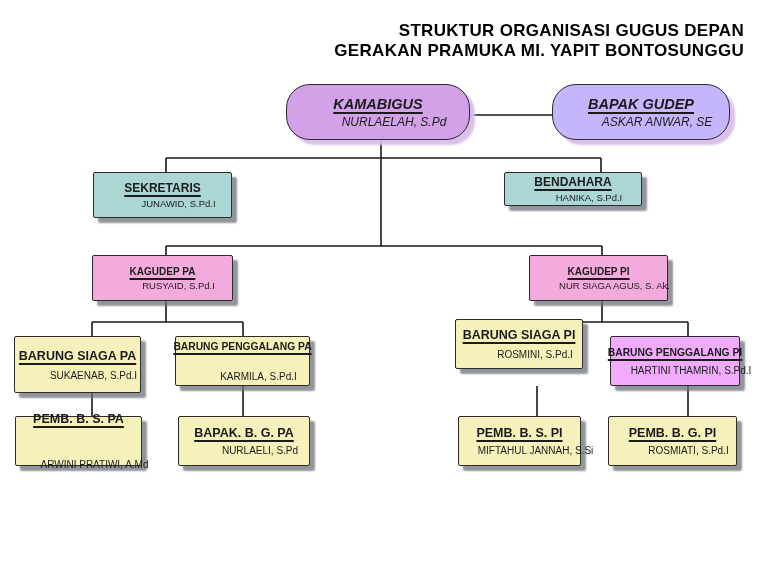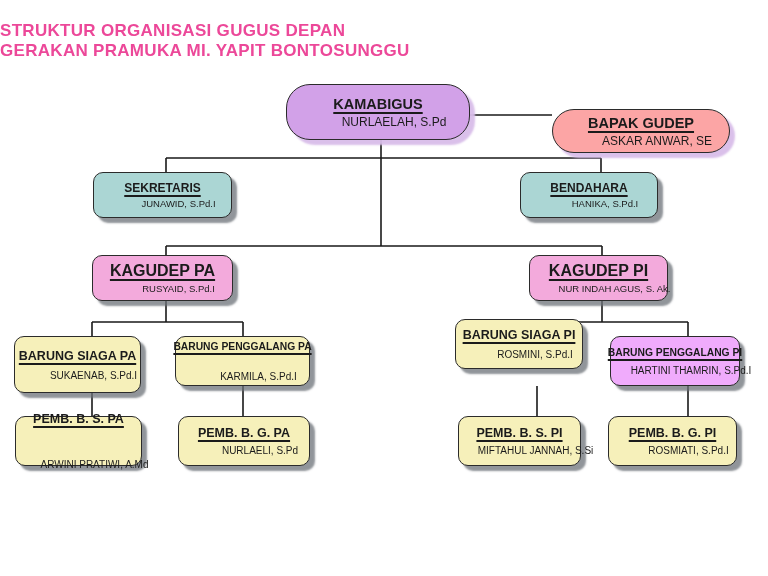--- a/index.html
+++ b/index.html
@@ -1,38 +1,38 @@
 <!DOCTYPE html>
 <html><head>
 <meta charset="utf-8">
 <style>
   html,body{margin:0;padding:0;background:#ffffff;}
   .canvas{
     position:relative;width:768px;height:576px;background:#ffffff;overflow:hidden;
     font-family:"Liberation Sans","DejaVu Sans",sans-serif;color:#1b1b1b;
   }
   .chart-title{
-    position:absolute;top:21px;left:0;width:744px;text-align:left;
-    font-weight:bold;font-size:17px;line-height:20px;letter-spacing:.3px;color:#ec4899;
+    position:absolute;top:21px;left:0;width:744px;text-align:right;
+    font-weight:bold;font-size:17px;line-height:20px;letter-spacing:.3px;color:#000000;
   }
   .connectors{position:absolute;left:0;top:0;z-index:0;}
   .node{
     position:absolute;z-index:1;box-sizing:border-box;
-    border:1.6px solid #2b2b2b;border-radius:10px;
+    border:1.6px solid #2b2b2b;border-radius:2px;
     display:flex;flex-direction:column;align-items:center;justify-content:center;
     text-align:center;padding:2px 4px;
     box-shadow:5px 5px 2px rgba(108,113,120,.75);
   }
-  .node.t-purple{box-shadow:5px 5px 2px rgba(216,189,233,.95);border-radius:24px;}
+  .node.t-purple{box-shadow:5px 5px 2px rgba(216,189,233,.95);border-radius:24px;font-style:italic;}
   .role{font-weight:bold;text-decoration:underline;text-decoration-thickness:1.8px;text-underline-offset:3px;white-space:nowrap;}
   .person{font-weight:normal;white-space:nowrap;padding-left:32px;}
   
   .lv1 .role{font-size:14.5px;}          .lv1 .person{font-size:12px;margin-top:3px;}
   .lv2 .role{font-size:12px;}            .lv2 .person{font-size:9.5px;margin-top:3px;}
-  .lv3 .role{font-size:16px;}            .lv3 .person{font-size:9.5px;margin-top:3px;}
+  .lv3 .role{font-size:10px;}            .lv3 .person{font-size:9.5px;margin-top:3px;}
   .lv4 .role{font-size:12.5px;}          .lv4 .person{font-size:10px;margin-top:7px;}
   .lv4.small-title .role{font-size:10.3px;}
   .lv5 .role{font-size:12.5px;}          .lv5 .person{font-size:10px;margin-top:5px;}
 </style>
 </head>
 <body>
 
 <div class="canvas">
 
   <div class="chart-title">
@@ -49,41 +49,41 @@
       <path d="M166,301 V322 M92,322 H243 M92,322 V336 M243,322 V336"></path>
       <path d="M602,301 V322 M537,322 H688 M537,322 V336 M688,322 V336"></path>
       <path d="M92,386 V416 M243,386 V416 M537,386 V416 M688,386 V416"></path>
     </g>
   </svg>
 
   <div class="node lv1 t-purple" style="left: 286px; top: 84px; width: 184px; height: 56px; background: rgb(210, 161, 232);">
     <div class="role">KAMABIGUS</div>
     <div class="person">NURLAELAH, S.Pd</div>
   </div>
-  <div class="node lv1 t-purple" style="left: 552px; top: 84px; width: 178px; height: 44px; background: #fca5a5; margin-top: 25px;">
+  <div class="node lv1 t-purple" style="left: 552px; top: 84px; width: 178px; height: 56px; background: #c4b5fd;">
     <div class="role">BAPAK GUDEP</div>
     <div class="person">ASKAR ANWAR, SE</div>
   </div>
 
   <div class="node lv2" style="left: 93px; top: 172px; width: 139px; height: 46px; background: rgb(171, 214, 212);">
     <div class="role">SEKRETARIS</div>
     <div class="person">JUNAWID, S.Pd.I</div>
   </div>
-  <div class="node lv2" style="left: 520px; top: 172px; width: 138px; height: 46px; background: rgb(171, 214, 212);">
+  <div class="node lv2" style="left: 504px; top: 172px; width: 138px; height: 34px; background: rgb(171, 214, 212);">
     <div class="role">BENDAHARA</div>
     <div class="person">HANIKA, S.Pd.I</div>
   </div>
 
   <div class="node lv3" style="left: 92px; top: 255px; width: 141px; height: 46px; background: rgb(243, 170, 220);">
     <div class="role">KAGUDEP PA</div>
     <div class="person">RUSYAID, S.Pd.I</div>
   </div>
   <div class="node lv3" style="left: 529px; top: 255px; width: 139px; height: 46px; background: rgb(243, 170, 220);">
     <div class="role">KAGUDEP PI</div>
-    <div class="person">NUR INDAH AGUS, S. Ak.</div>
+    <div class="person">NUR SIAGA AGUS, S. Ak.</div>
   </div>
 
   <div class="node lv4" style="left: 14px; top: 336px; width: 127px; height: 57px; background: rgb(246, 240, 186);">
     <div class="role">BARUNG SIAGA PA</div>
     <div class="person">SUKAENAB, S.Pd.I</div>
   </div>
   <div class="node lv4 small-title" style="left: 175px; top: 336px; width: 135px; height: 50px; background: rgb(246, 240, 186); gap: 12px;">
     <div class="role">BARUNG PENGGALANG PA</div>
     <div class="person">KARMILA, S.Pd.I</div>
   </div>
@@ -94,21 +94,21 @@
   <div class="node lv4 small-title" style="left: 610px; top: 336px; width: 130px; height: 50px; background: #f0abfc;">
     <div class="role">BARUNG PENGGALANG PI</div>
     <div class="person">HARTINI THAMRIN, S.Pd.I</div>
   </div>
 
   <div class="node lv5" style="left: 15px; top: 416px; width: 127px; height: 50px; background: rgb(246, 240, 186); gap: 28px;">
     <div class="role">PEMB. B. S. PA</div>
     <div class="person">ARWINI PRATIWI, A.Md</div>
   </div>
   <div class="node lv5" style="left: 178px; top: 416px; width: 132px; height: 50px; background: rgb(246, 240, 186);">
-    <div class="role">PEMB. B. G. PA</div>
+    <div class="role">BAPAK. B. G. PA</div>
     <div class="person">NURLAELI, S.Pd</div>
   </div>
   <div class="node lv5" style="left: 458px; top: 416px; width: 123px; height: 50px; background: rgb(246, 240, 186);">
     <div class="role">PEMB. B. S. PI</div>
     <div class="person">MIFTAHUL JANNAH, S.Si</div>
   </div>
   <div class="node lv5" style="left: 608px; top: 416px; width: 129px; height: 50px; background: rgb(246, 240, 186);">
     <div class="role">PEMB. B. G. PI</div>
     <div class="person">ROSMIATI, S.Pd.I</div>
   </div>

